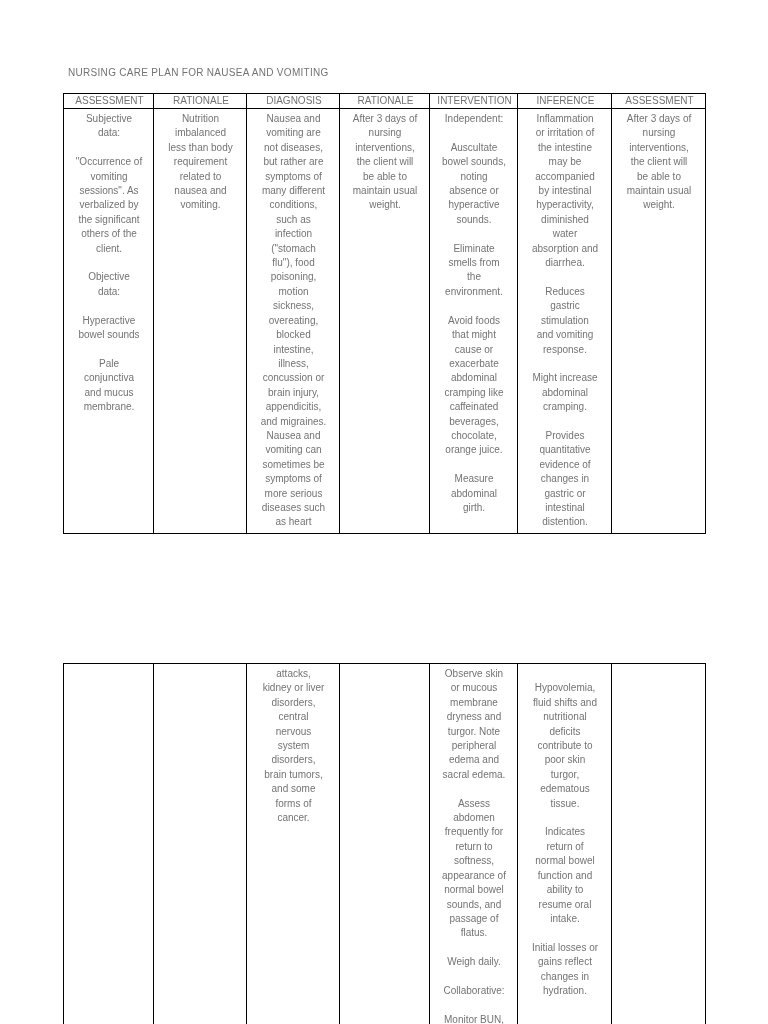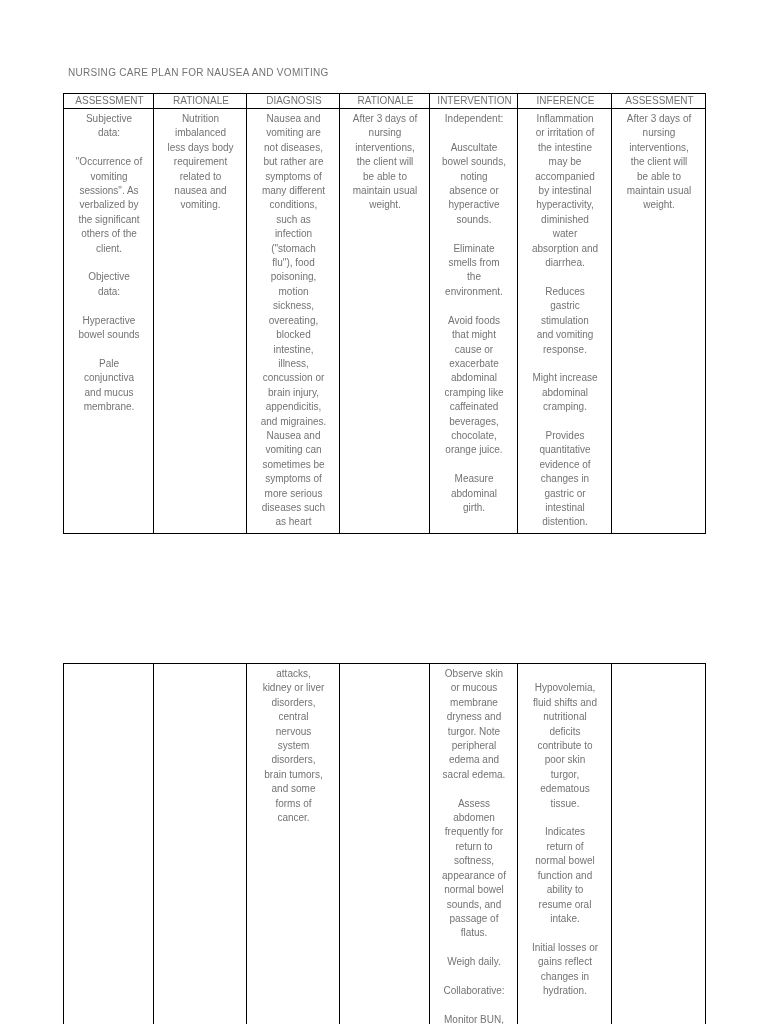--- a/index.html
+++ b/index.html
@@ -98,21 +98,21 @@
 
 Hyperactive
 bowel sounds
 
 Pale
 conjunctiva
 and mucus
 membrane.</td>
         <td>Nutrition
 imbalanced
-less days body
+less than body
 requirement
 related to
 nausea and
 vomiting.</td>
         <td>Nausea and
 vomiting are
 not diseases,
 but rather are
 symptoms of
 many different

